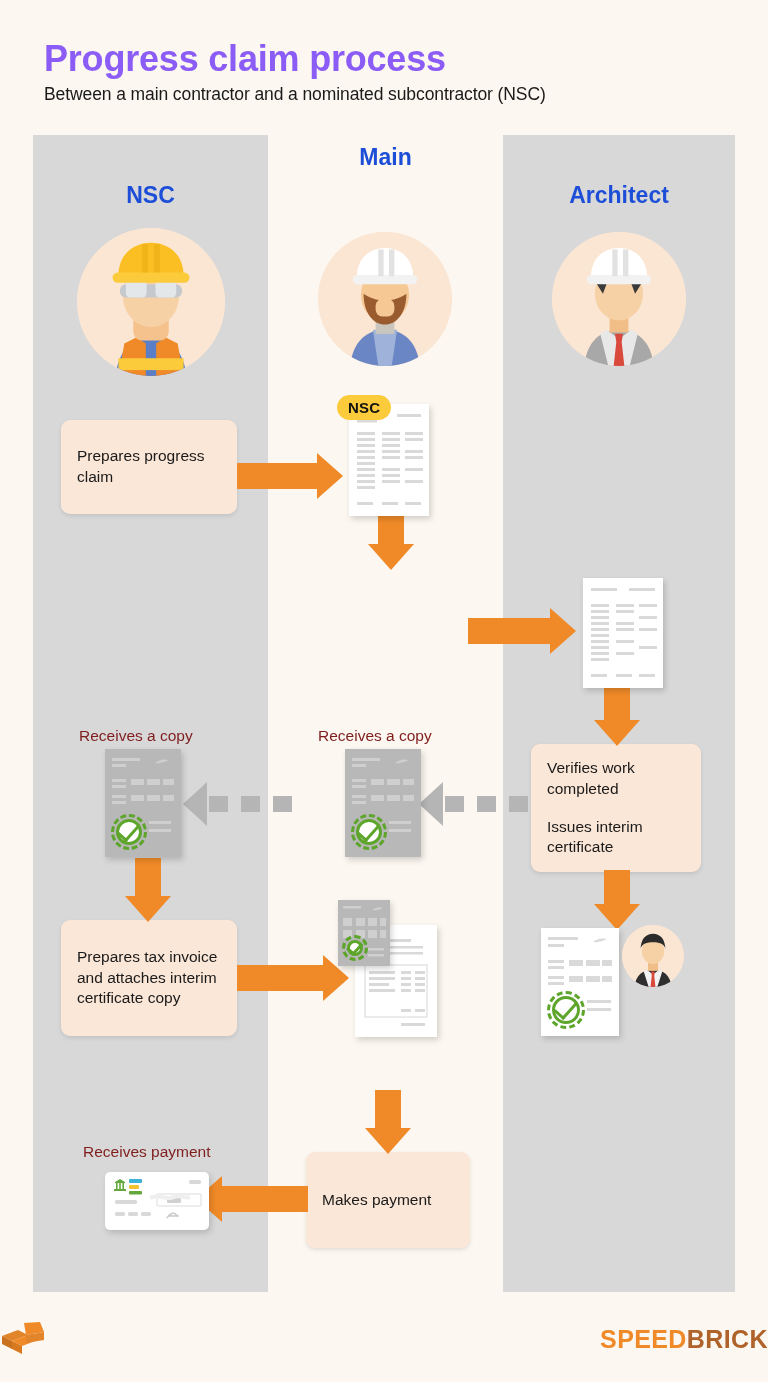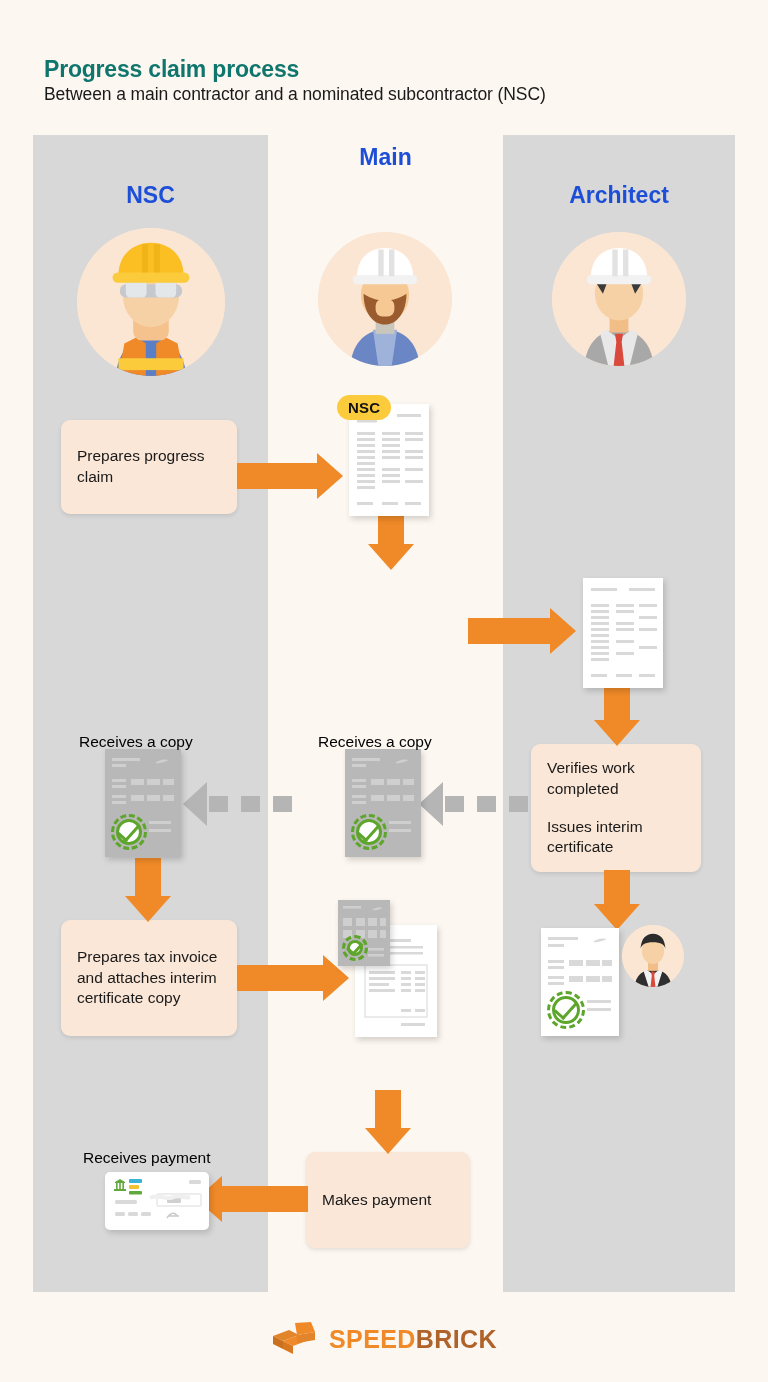--- a/index.html
+++ b/index.html
@@ -7,22 +7,22 @@
     width:768px;height:1382px;
     background:#FCF7F0;
     font-family:"Liberation Sans", sans-serif;
     position:relative;overflow:hidden;
     -webkit-font-smoothing:antialiased;
   }
   .root{position:absolute;inset:0;}
 
   
   #page-title{
-    position:absolute;left:44px;top:56px;
-    font-size:23px;font-weight:bold;color:#0f766e;letter-spacing:-0.2px;
+    position:absolute;left:44px;top:38px;
+    font-size:36px;font-weight:bold;color:#8b5cf6;letter-spacing:-0.2px;
   }
   #page-subtitle{
     position:absolute;left:44px;top:84px;
     font-size:17.5px;color:#1a1a1a;letter-spacing:-0.1px;
   }
 
   
   .col{position:absolute;top:135px;height:1157px;}
   .col.gray{background:#D8D8D8;}
   .col.cream{background:#FCF7F0;}
@@ -115,21 +115,21 @@
   }
   .darrow .dash{
     position:absolute;top:14px;left:26px;right:0;height:16px;
     background:repeating-linear-gradient(to right,#B5B5B5 0 19px,transparent 19px 32px);
   }
   #dash-arrow-1{left:183px;top:782px;width:112px;}
   #dash-arrow-2{left:419px;top:782px;width:112px;}
 
   
   .caption{
-    position:absolute;font-size:15.5px;color:#000000;line-height:1.32;margin-top:6px;
+    position:absolute;font-size:15.5px;color:#7f1d1d;line-height:1.32;
   }
   #cap-nsc-copy{left:79px;top:726px;}
   #cap-main-copy{left:318px;top:726px;}
   #cap-employer{left:538px;top:1054px;}
   #cap-receives-payment{left:83px;top:1142px;}
 
   
   .doc{position:absolute;box-shadow:2px 3px 6px rgba(0,0,0,.17);}
   .doc-white{background:#FFFFFF;}
   .doc-gray{background:#B8B8B8;}
@@ -173,21 +173,21 @@
 
   
   #avatar-employer{
     position:absolute;left:622px;top:925px;width:62px;height:62px;
     border-radius:50%;overflow:hidden;background:#FBE6D4;
   }
 
   
   #footer-logo{
     position:absolute;left:0;right:0;top:1320px;
-    display:flex;align-items:center;justify-content:center;gap:12px;
+    display:flex;align-items:center;justify-content:space-between;gap:12px;
   }
   #logo-wordmark{font-size:25px;font-weight:bold;letter-spacing:0.4px;}
   #logo-speed{color:#F08A28;}
   #logo-brick{color:#B0622B;}
 </style>
 </head>
 <body>
 
 <div class="root">
 

